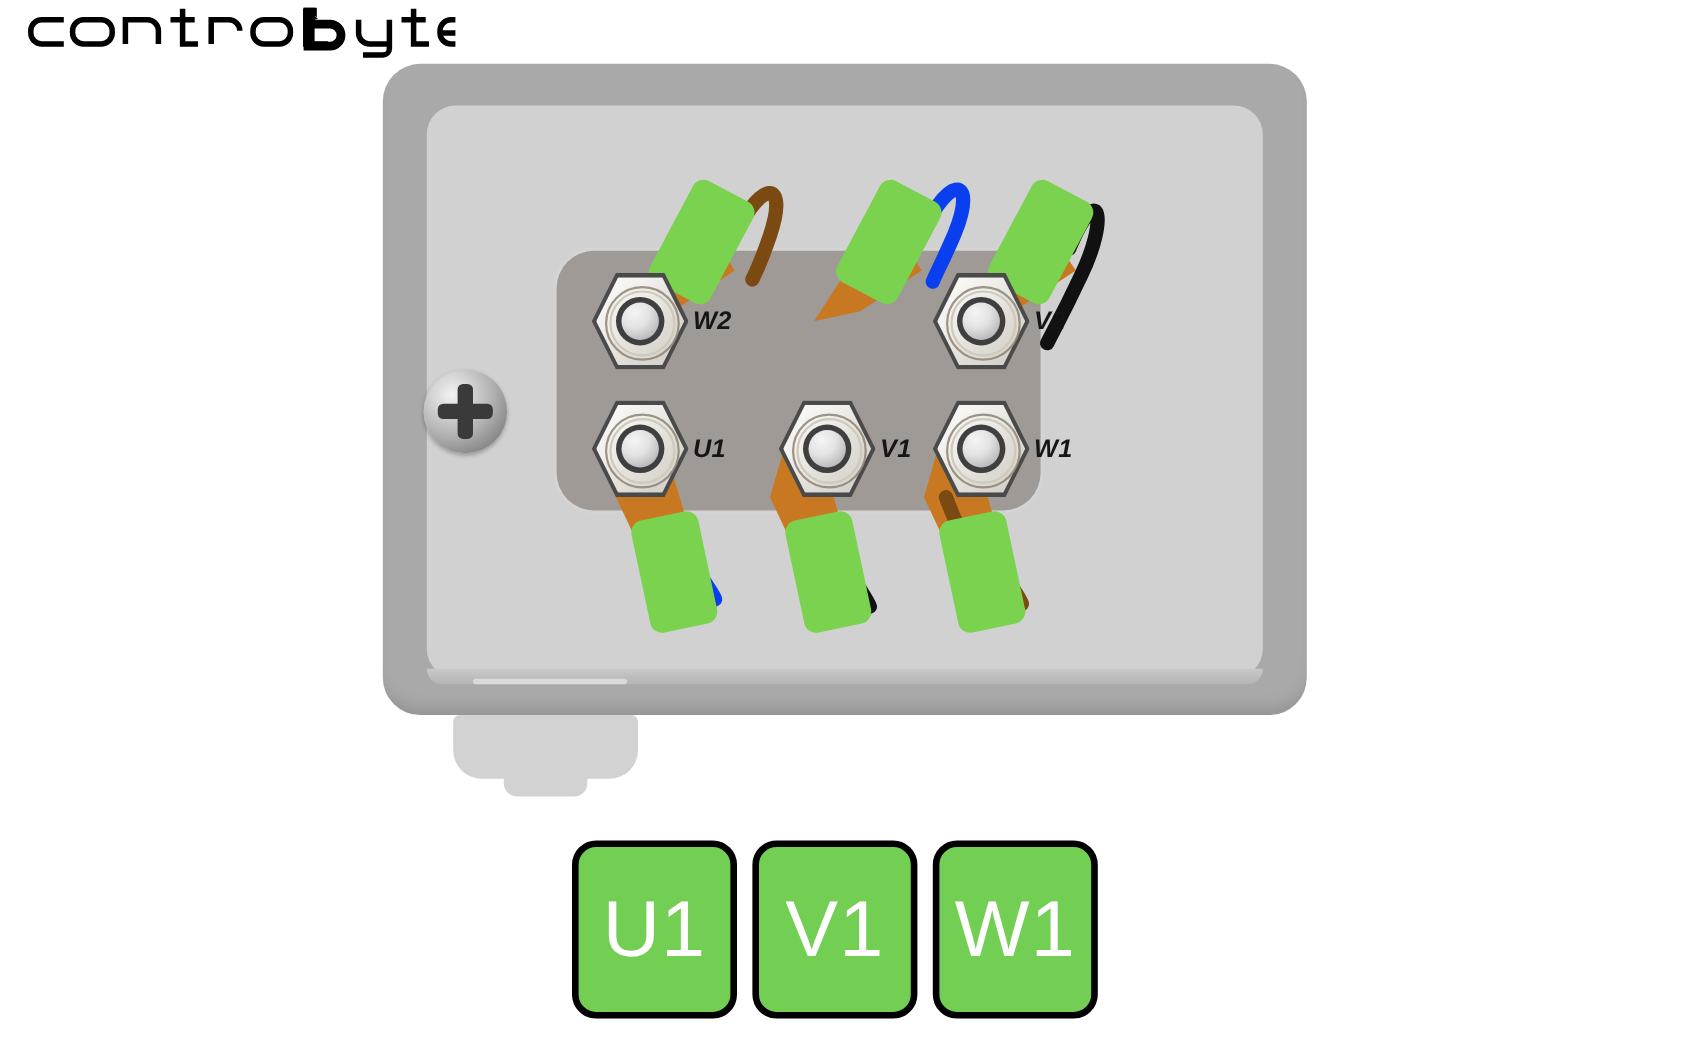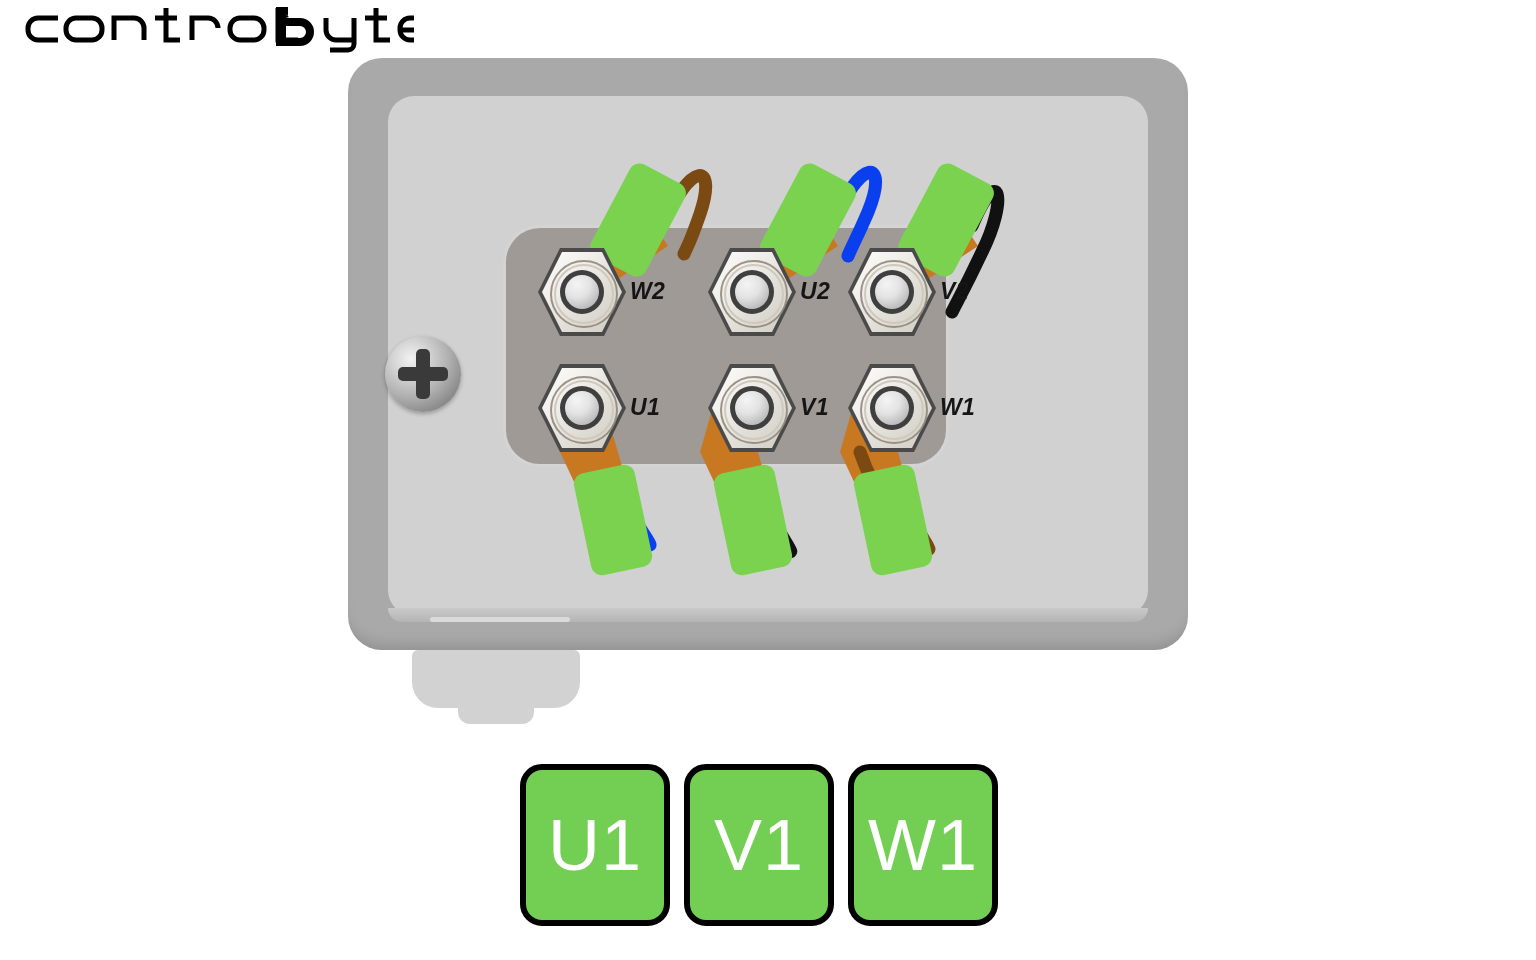--- a/index.html
+++ b/index.html
@@ -257,29 +257,20 @@
   <div class="nut" style="left:538px;top:248px;">
     <div class="hexbody"></div>
     <div class="hexface"></div>
     <div class="ring1"></div>
     <div class="ring2"></div>
     <div class="bore"></div>
     <div class="boreface"></div>
     <div class="nut-label">W2</div>
   </div>
 
-  <div class="nut" style="left:708px;top:248px;">
-    <div class="hexbody"></div>
-    <div class="hexface"></div>
-    <div class="ring1"></div>
-    <div class="ring2"></div>
-    <div class="bore"></div>
-    <div class="boreface"></div>
-    <div class="nut-label">U2</div>
-  </div>
 
   <div class="nut" style="left:848px;top:248px;text-align:right;">
     <div class="hexbody"></div>
     <div class="hexface"></div>
     <div class="ring1"></div>
     <div class="ring2"></div>
     <div class="bore"></div>
     <div class="boreface"></div>
     <div class="nut-label">V2</div>
   </div>

